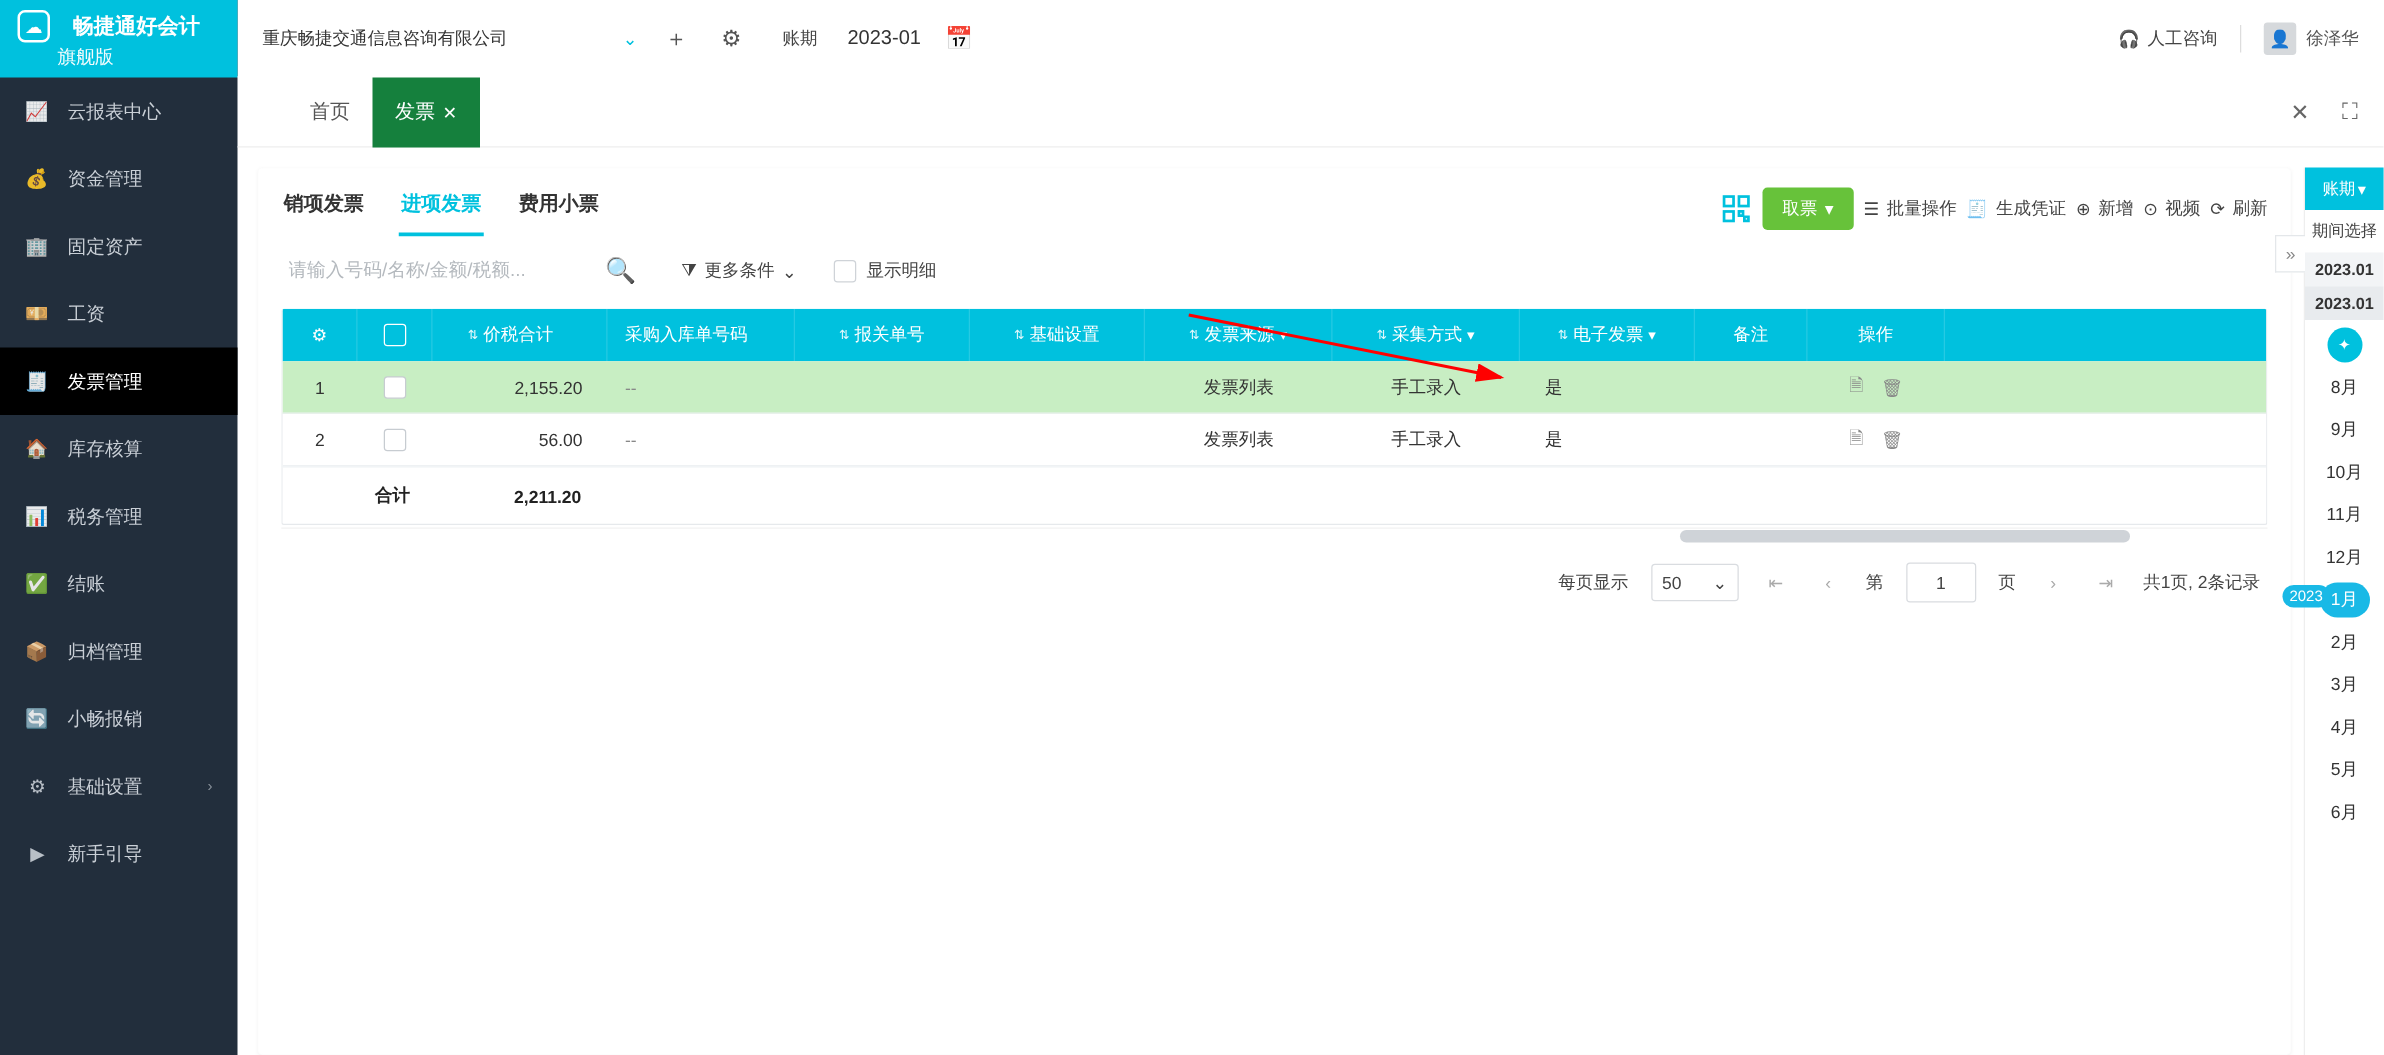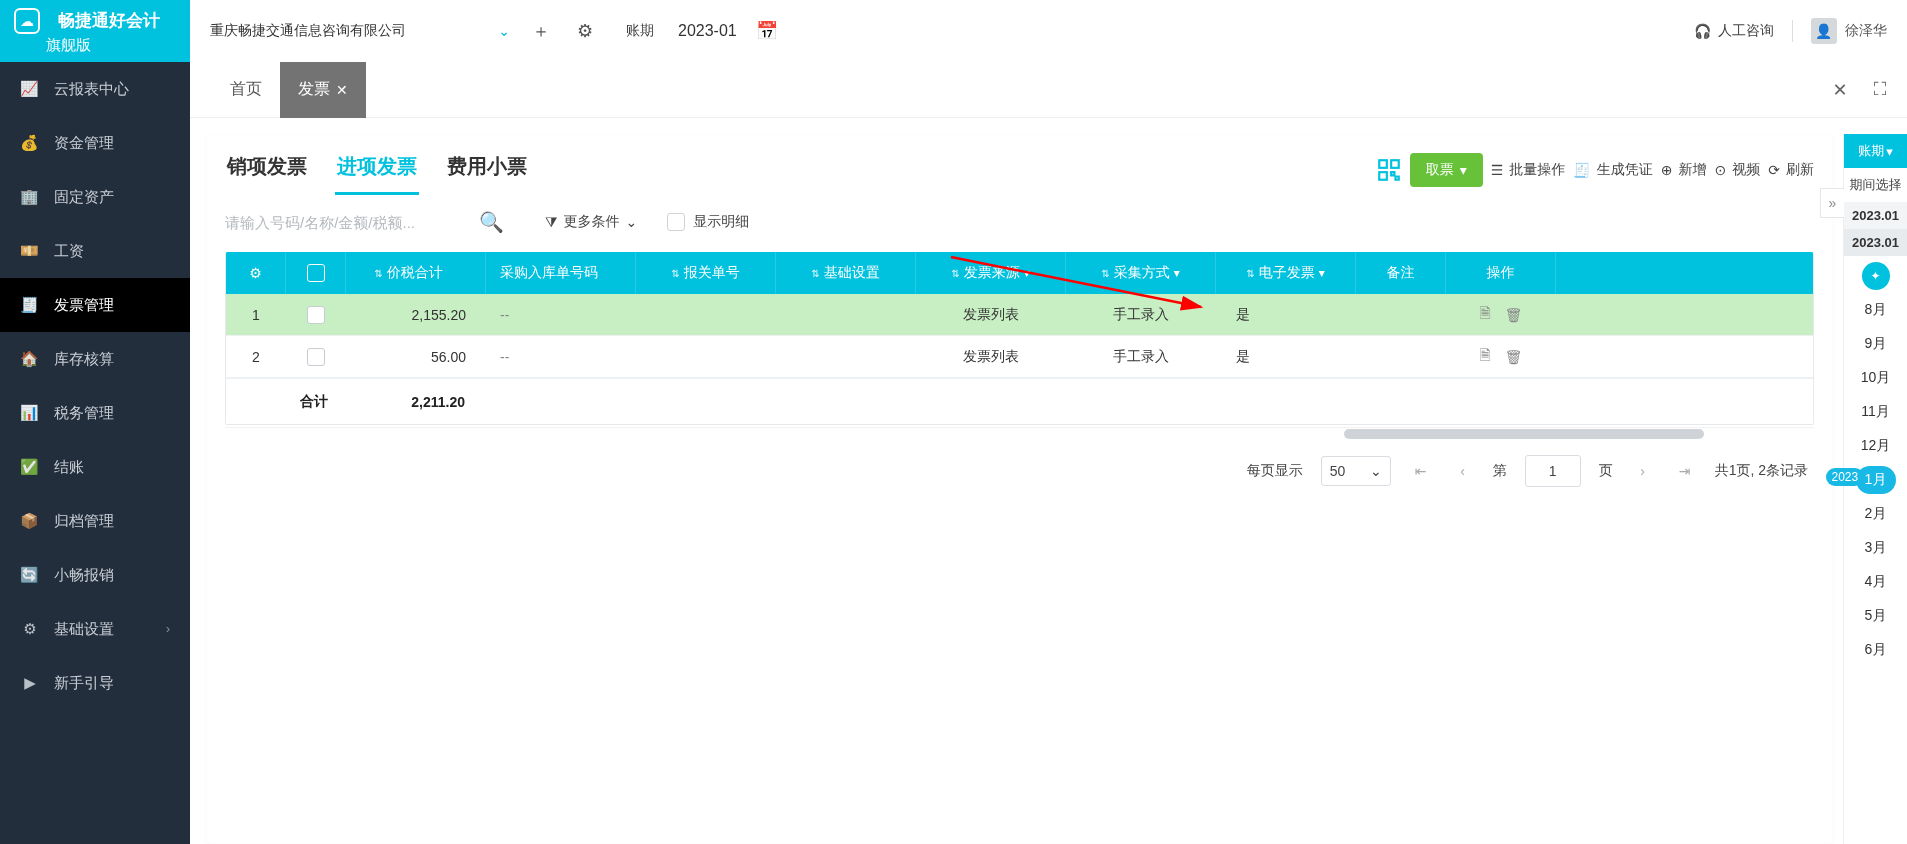--- a/index.html
+++ b/index.html
@@ -27,41 +27,41 @@
 .company-sel .chev { color: #00c1de; }
 .icon-btn { width: 26px; height: 26px; display: inline-flex; align-items: center; justify-content: center; color: #555; cursor: pointer; font-size: 18px; }
 .period-label { margin-left: 10px; color: #444; }
 .period-val { font-size: 16px; color: #333; margin-left: 6px; }
 .topbar-right { margin-left: auto; display: flex; align-items: center; gap: 18px; color: #555; }
 .user-chip { display: flex; align-items: center; gap: 8px; }
 .avatar { width: 26px; height: 26px; background: #d6d9dc; border-radius: 3px; display: inline-flex; align-items: center; justify-content: center; color: #888; }
 .vr { width: 1px; height: 22px; background: #ddd; }
 
 
-.tabs-row { display: flex; align-items: center; height: 56px; padding-left: 22px; border-bottom: 1px solid #eee; }
+.tabs-row { display: flex; align-items: center; height: 56px; padding-left: 40px; border-bottom: 1px solid #eee; }
 .page-tab { padding: 0 18px; height: 56px; display: flex; align-items: center; font-size: 16px; color: #555; cursor: pointer; gap: 6px; }
-.page-tab.active { background: #737373; color: #fff; }
+.page-tab.active { background: #15803d; color: #fff; }
 .page-tab .close { font-size: 14px; }
 .tabs-tools { margin-left: auto; display: flex; gap: 14px; padding-right: 14px; }
 .tabs-tools .icon-btn { font-size: 18px; color: #666; }
 
 
 .content { flex: 1; display: flex; padding: 16px 0 0 16px; gap: 0; }
 .card { flex: 1; background: #fff; border: 1px solid #eee2; border-radius: 4px; box-shadow: 0 1px 3px rgba(0,0,0,.04); display: flex; flex-direction: column; min-width: 0; margin-right: 10px; }
 
 .subtabs { display: flex; align-items: center; padding: 10px 18px 0 18px; gap: 26px; border-bottom: 1px solid #fff; }
-.subtab { font-size: 20px; font-weight: 600; color: #333; padding: 8px 2px 12px; cursor: pointer; }
+.subtab { font-size: 16px; font-weight: 600; color: #333; padding: 8px 2px 12px; cursor: pointer; }
 .subtab.active { color: #00c1de; border-bottom: 3px solid #00c1de; }
 .subtab-tools { margin-left: auto; display: flex; align-items: center; gap: 8px; }
 .qr-ico { width: 26px; height: 26px; color: #00c1de; }
 .green-btn { background: #67c23a; color: #fff; border: none; border-radius: 4px; padding: 8px 16px; font-size: 14px; display: flex; align-items: center; gap: 6px; cursor: pointer; }
 .link-btn { display: flex; align-items: center; gap: 6px; color: #444; cursor: pointer; }
 
 .filters { display: flex; align-items: center; padding: 14px 18px 18px 18px; gap: 30px; }
-.searchbox { display: flex; align-items: center; gap: 14px; width: 290px; }
+.searchbox { display: flex; align-items: center; gap: 14px; width: 290px; justify-content: center; }
 .searchbox input { border: none; outline: none; font-size: 15px; width: 240px; color: #333; }
 .searchbox input::placeholder { color: #b4b9be; }
 .search-ico { color: #00c1de; font-size: 20px; }
 .more-cond { display: flex; align-items: center; gap: 6px; color: #444; cursor: pointer; }
 .chk-row { display: flex; align-items: center; gap: 8px; color: #444; }
 .chkbox { width: 18px; height: 18px; border: 1px solid #cfd3d8; border-radius: 3px; background: #fff; display: inline-block; }
 
 
 .table-wrap { margin: 0 18px; border: 1px solid #e6e9ec; border-top: none; border-radius: 2px; overflow: hidden; display: flex; flex-direction: column; min-width: 0; position: relative; }
 .thead { display: flex; background: #00c1de; color: #fff; font-size: 14px; height: 42px; align-items: stretch; }

